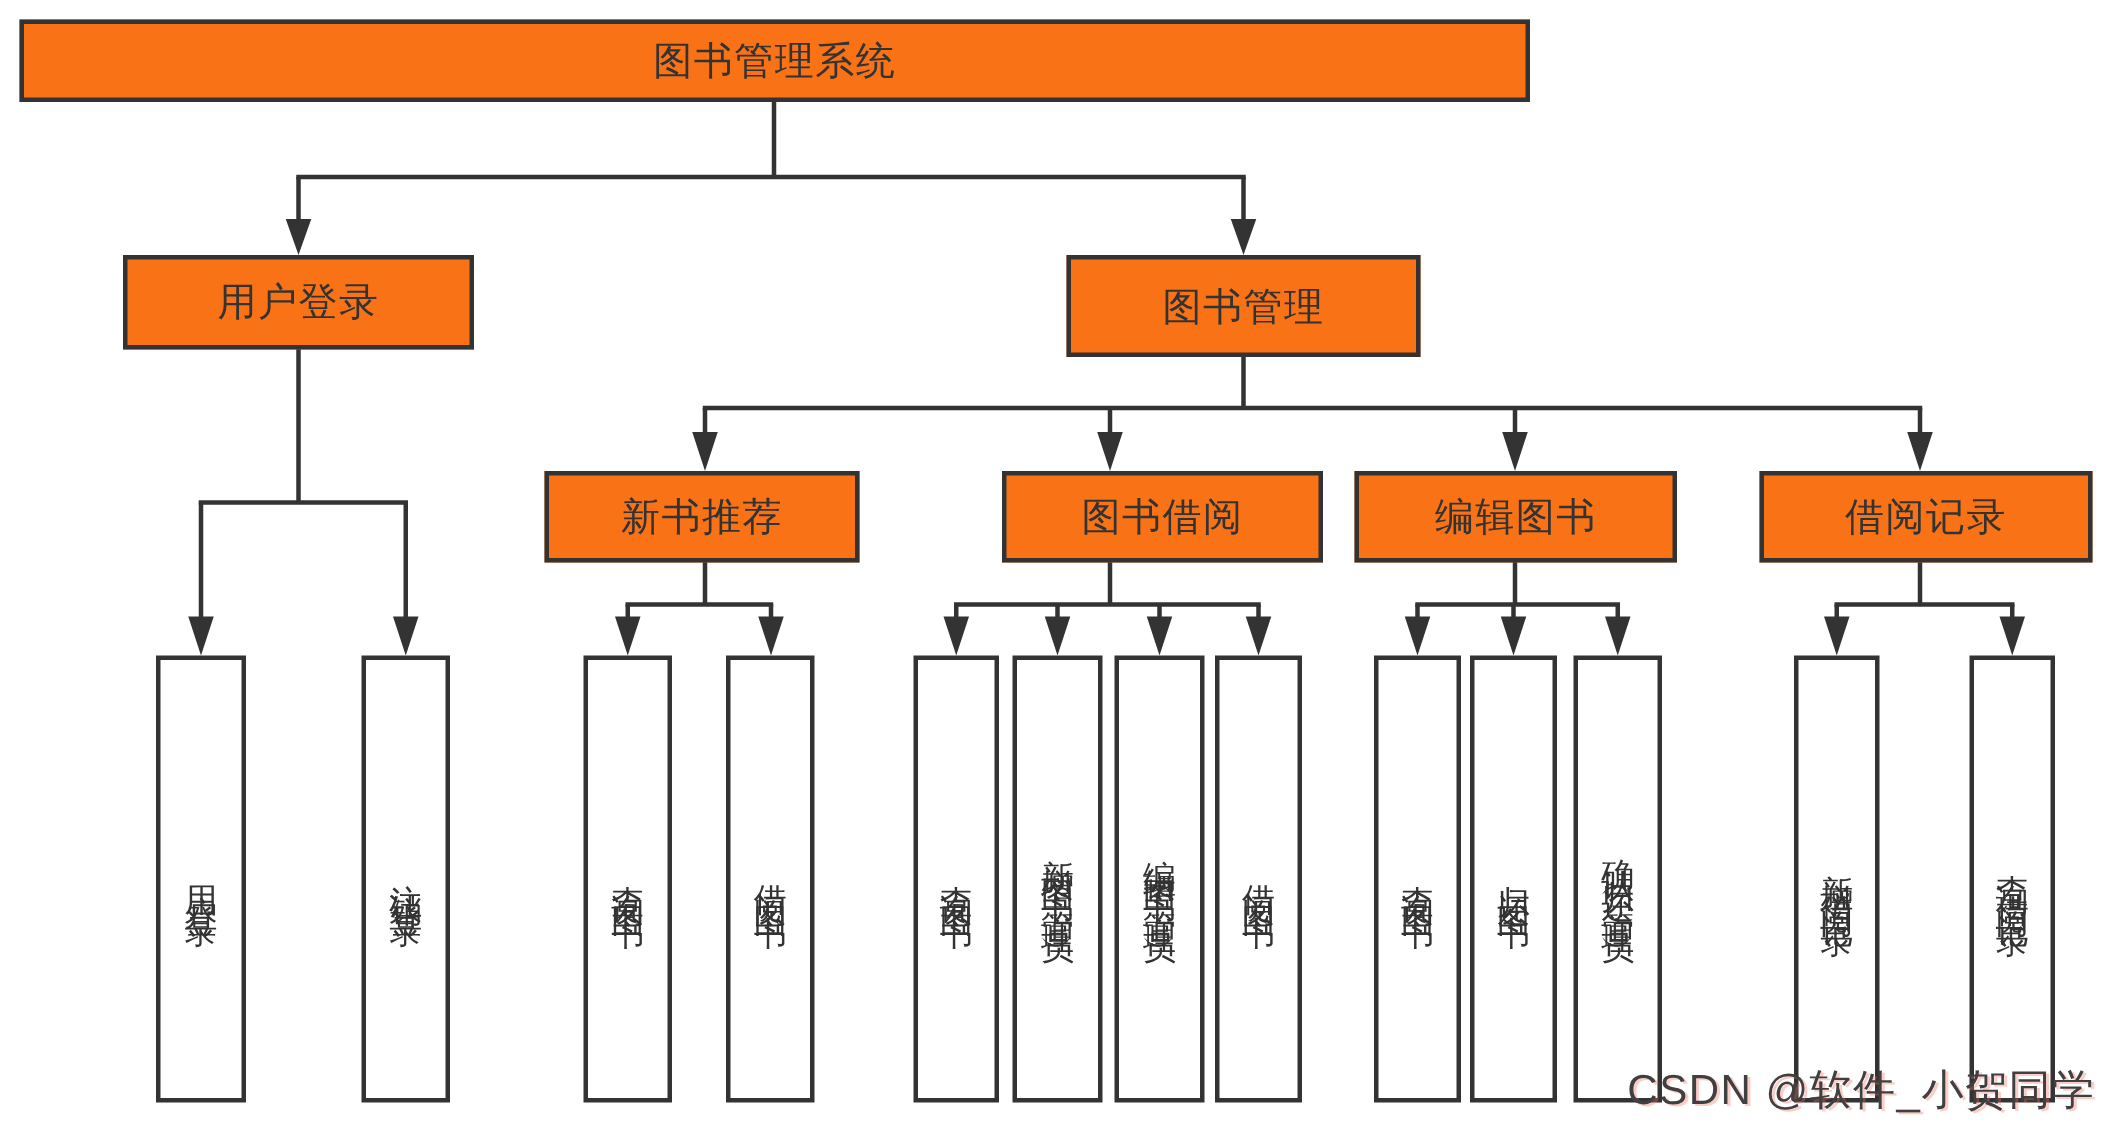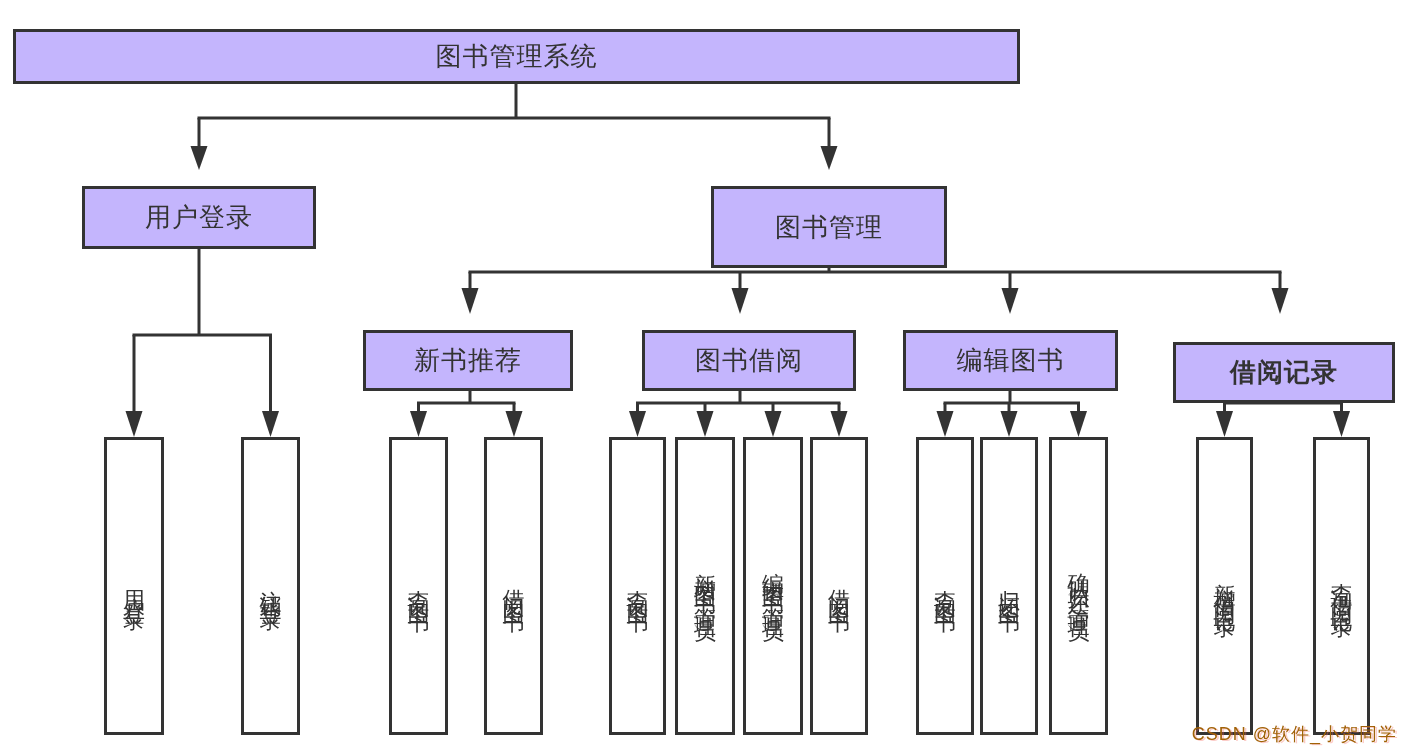--- a/index.html
+++ b/index.html
@@ -6,51 +6,50 @@
   #canvas{
     position:relative;
     width:1405px;height:747px;
     background:#ffffff;
     font-family:"Liberation Sans","DejaVu Sans",sans-serif;
     overflow:hidden;
   }
   #wires{position:absolute;left:0;top:0;width:1405px;height:747px;}
   .box{
     position:absolute;
-    background:#c4b5fd;
+    background:#f97316;
     border:3px solid #333333;
     color:#333333;
     display:flex;align-items:center;justify-content:center;
     box-sizing:border-box;
     font-size:26px;
     letter-spacing:1px;
     white-space:nowrap;
-    margin-top:16px;
   }
   .leaf{
     position:absolute;
     background:#ffffff;
     border:3px solid #333333;
     box-sizing:border-box;
     display:flex;align-items:center;justify-content:center;
   }
   .leaf span{
     writing-mode:vertical-rl;
     text-orientation:mixed;
     font-size:22px;
     line-height:1;
     letter-spacing:7px;
     color:#333333;
     white-space:nowrap;
   }
   #watermark{
     position:absolute;
     right:8px;bottom:1px;
-    font-size:18px;
-    color:#a16207;
+    font-size:28px;
+    color:#404040;
     letter-spacing:1px;
     text-shadow:2px 1px 0 rgba(246,110,96,0.35);
     z-index:10;
     white-space:nowrap;
   }
 </style>
 </head>
 <body>
 
 <div id="canvas">
@@ -113,26 +112,26 @@
     <line x1="1223" y1="403" x2="1343" y2="403"></line>
     <line x1="1224.5" y1="403" x2="1224.5" y2="419"></line>
     <polygon points="1216,411 1233,411 1224.5,437" stroke="none"></polygon>
     <line x1="1341.5" y1="403" x2="1341.5" y2="419"></line>
     <polygon points="1333,411 1350,411 1341.5,437" stroke="none"></polygon>
   </svg>
 
   <div class="box" style="left:13px;top:13px;width:1007px;height:55px;">图书管理系统</div>
 
   <div class="box" style="left:82px;top:170px;width:234px;height:63px;">用户登录</div>
-  <div class="box" style="left:711px;top:170px;width:236px;height:82px;">图书管理</div>
+  <div class="box" style="left:711px;top:170px;width:236px;height:68px;">图书管理</div>
 
   <div class="box" style="left:363px;top:314px;width:210px;height:61px;">新书推荐</div>
-  <div class="box" style="left:642px;top:314px;width:214px;height:61px;">图书借阅</div>
+  <div class="box" style="left:668px;top:314px;width:214px;height:61px;">图书借阅</div>
   <div class="box" style="left:903px;top:314px;width:215px;height:61px;">编辑图书</div>
-  <div class="box" style="left:1173px;top:326px;width:222px;height:61px;font-weight:bold;">借阅记录</div>
+  <div class="box" style="left:1173px;top:314px;width:222px;height:61px;">借阅记录</div>
 
   <div class="leaf" style="left:104px;top:437px;width:60px;height:298px;">
     <span>用户登录</span>
   </div>
   <div class="leaf" style="left:241px;top:437px;width:59px;height:298px;">
     <span>注销登录</span>
   </div>
 
   <div class="leaf" style="left:389px;top:437px;width:59px;height:298px;">
     <span>查询图书</span>

